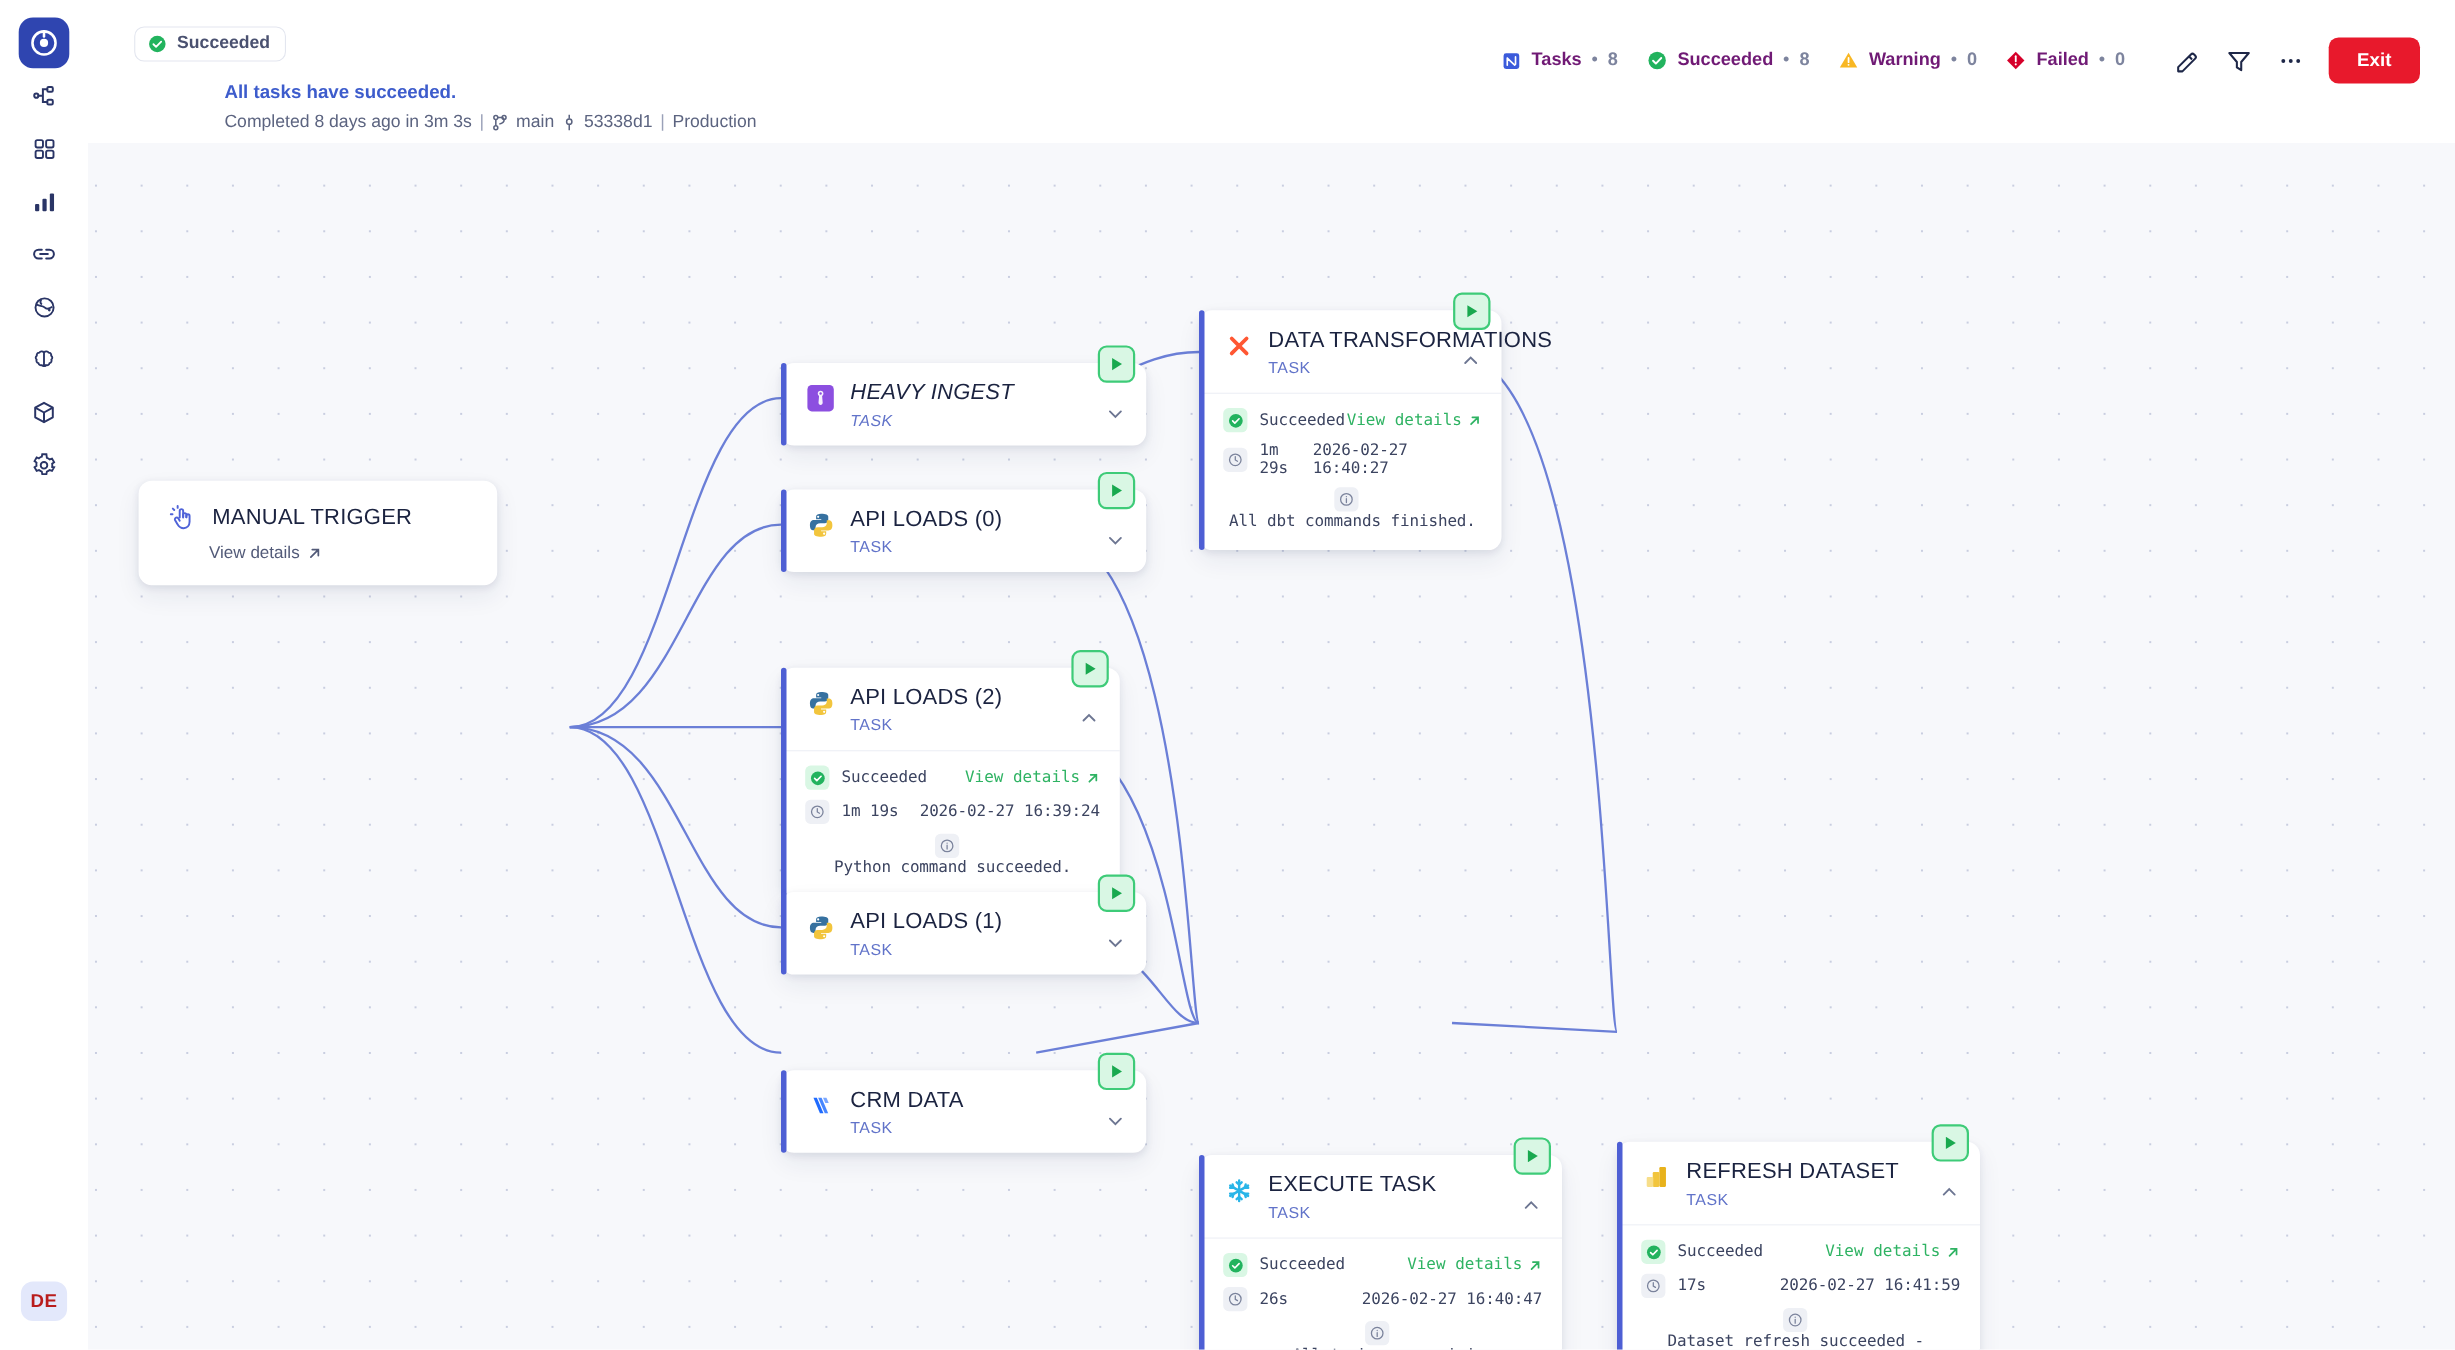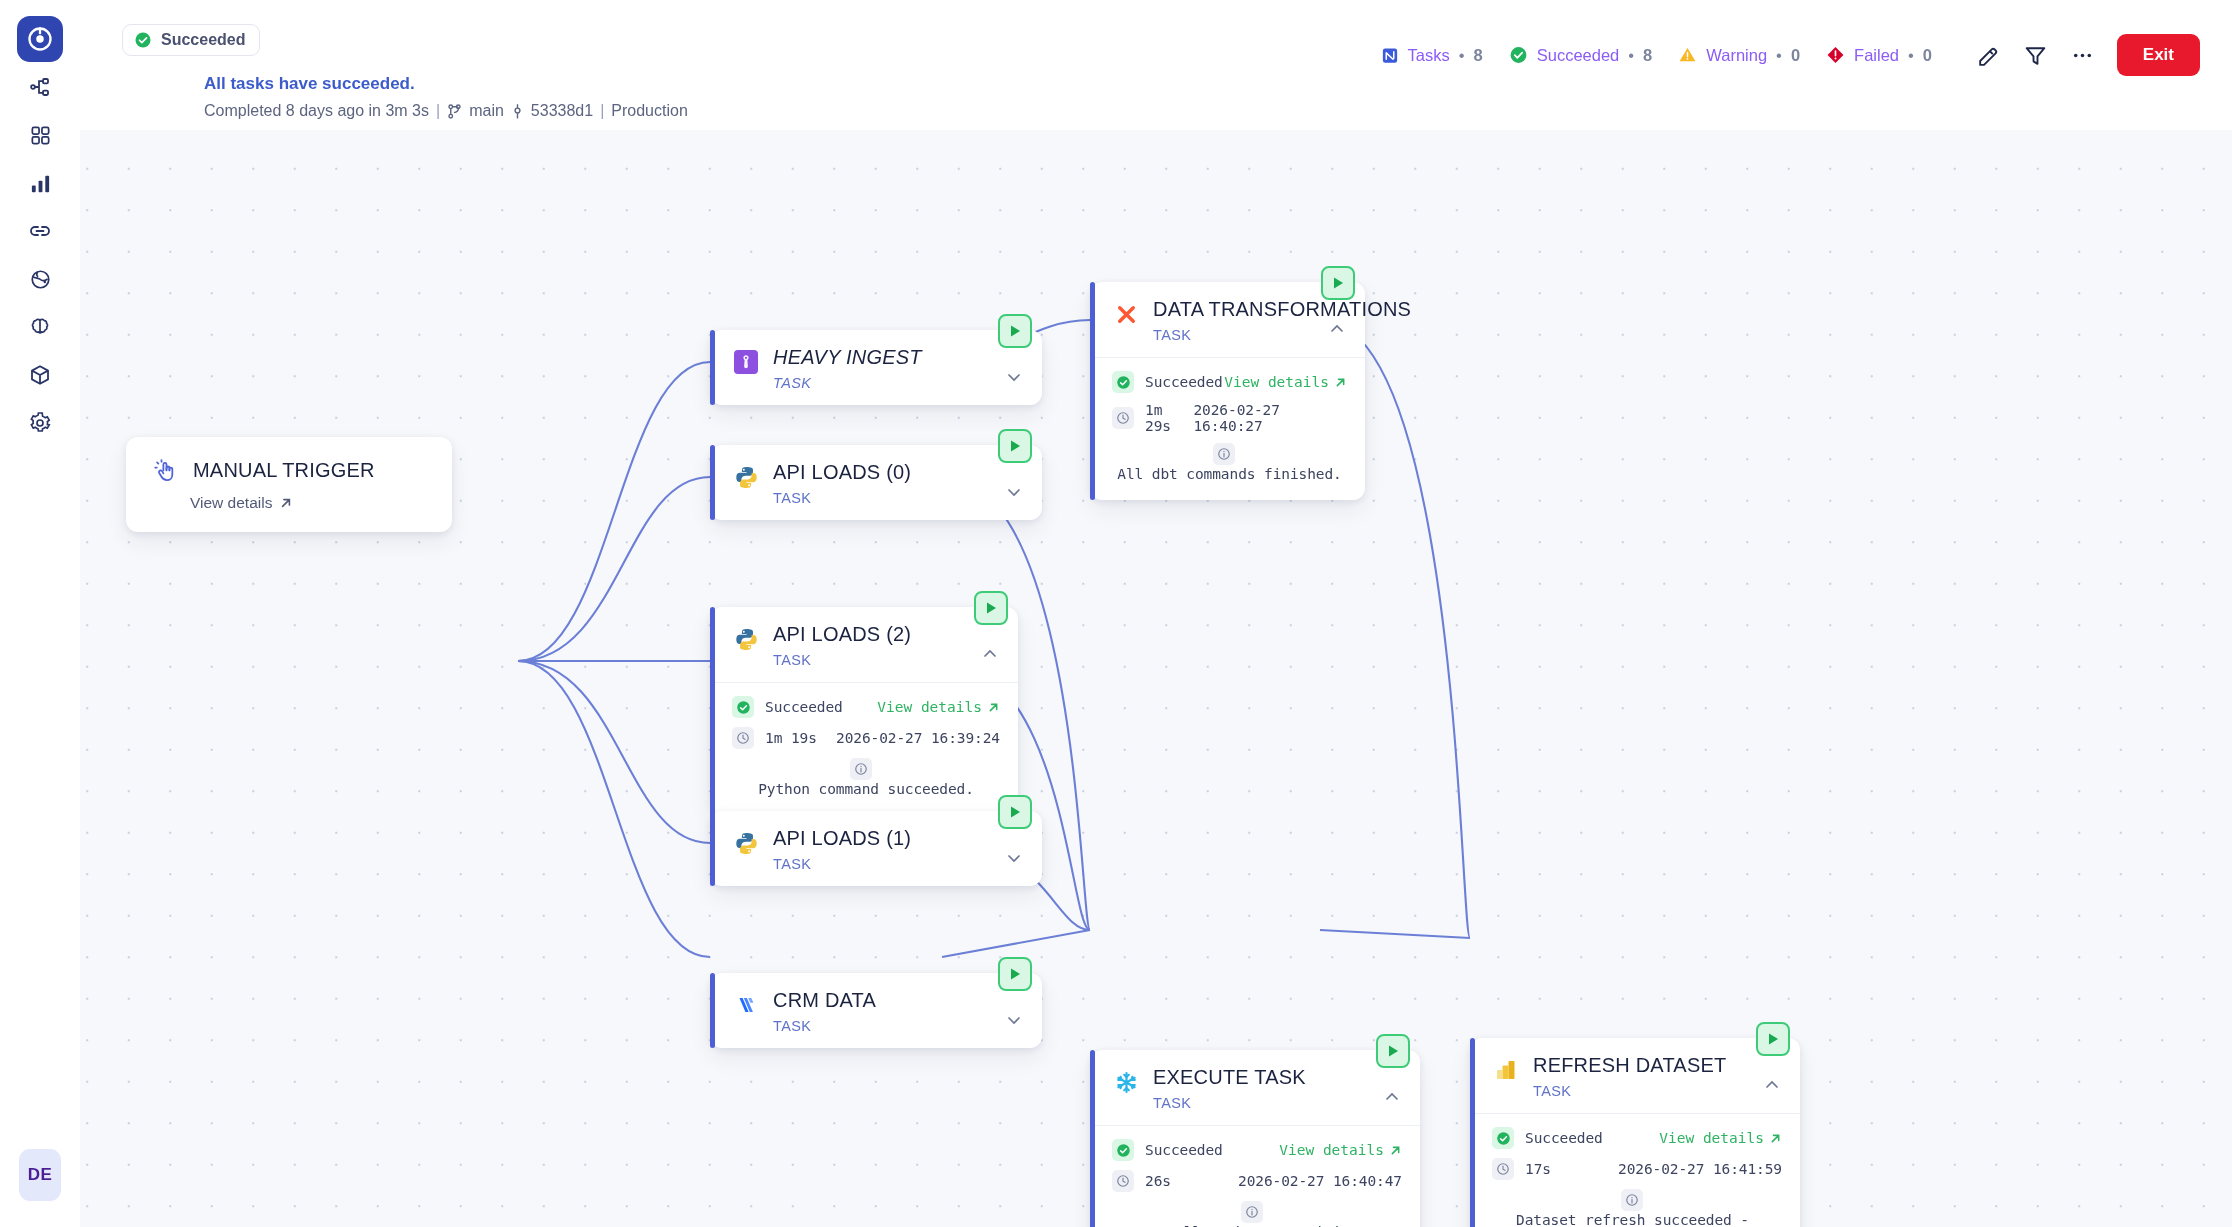--- a/index.html
+++ b/index.html
@@ -22,22 +22,22 @@
     margin-top: 16px; width: 46px; height: 46px; border-radius: 13px;
     background: #2f45b0; display: flex; align-items: center; justify-content: center;
   }
   .rail-icon {
     width: 46px; height: 46px; margin-top: 2px;
     display: flex; align-items: center; justify-content: center;
     color: #2a3566; cursor: pointer; border-radius: 10px;
   }
   #rail-spacer { flex: 1; }
   #rail-avatar {
-    margin-bottom: 26px; width: 42px; height: 52px; border-radius: 11px;
-    background: #e3e8fb; color: #4c1d95;
+    margin-bottom: 26px; width: 42px; height: 36px; border-radius: 11px;
+    background: #e3e8fb; color: #b91c1c;
     display: flex; align-items: center; justify-content: center;
     font-size: 17px; font-weight: 600; letter-spacing: .4px; cursor: pointer; text-align: right;
   }
 
   
   #header {
     position: absolute; left: 80px; top: 0; width: 2152px; height: 130px;
     background: #ffffff; border-bottom-left-radius: 18px;
     z-index: 30;
   }
@@ -62,21 +62,21 @@
     font-size: 16px; color: #5c6480; display: flex; align-items: center; gap: 7px;
     white-space: nowrap;
   }
   #hdr-meta .sep { color: #9aa1b8; }
 
   #hdr-stats {
     position: absolute; right: 300px; top: 55px; transform: translateY(-50%);
     display: flex; align-items: center; gap: 26px;
   }
   .stat { display: flex; align-items: center; gap: 9px; font-size: 16.5px; }
-  .stat .lbl { color: #8b5cf6; font-weight: 400; }
+  .stat .lbl { color: #701a75; font-weight: 700; }
   .stat .dot { color: #7d849e; }
   .stat .num { color: #7d849e; font-weight: 600; }
 
   #hdr-actions {
     position: absolute; right: 32px; top: 55px; transform: translateY(-50%);
     display: flex; align-items: center; gap: 22px;
   }
   .hdr-ico { color: #1e2748; cursor: pointer; display: flex; align-items: center; }
   #exit-btn {
     background: #e8192c; color: #fff; border: none; border-radius: 9px;

